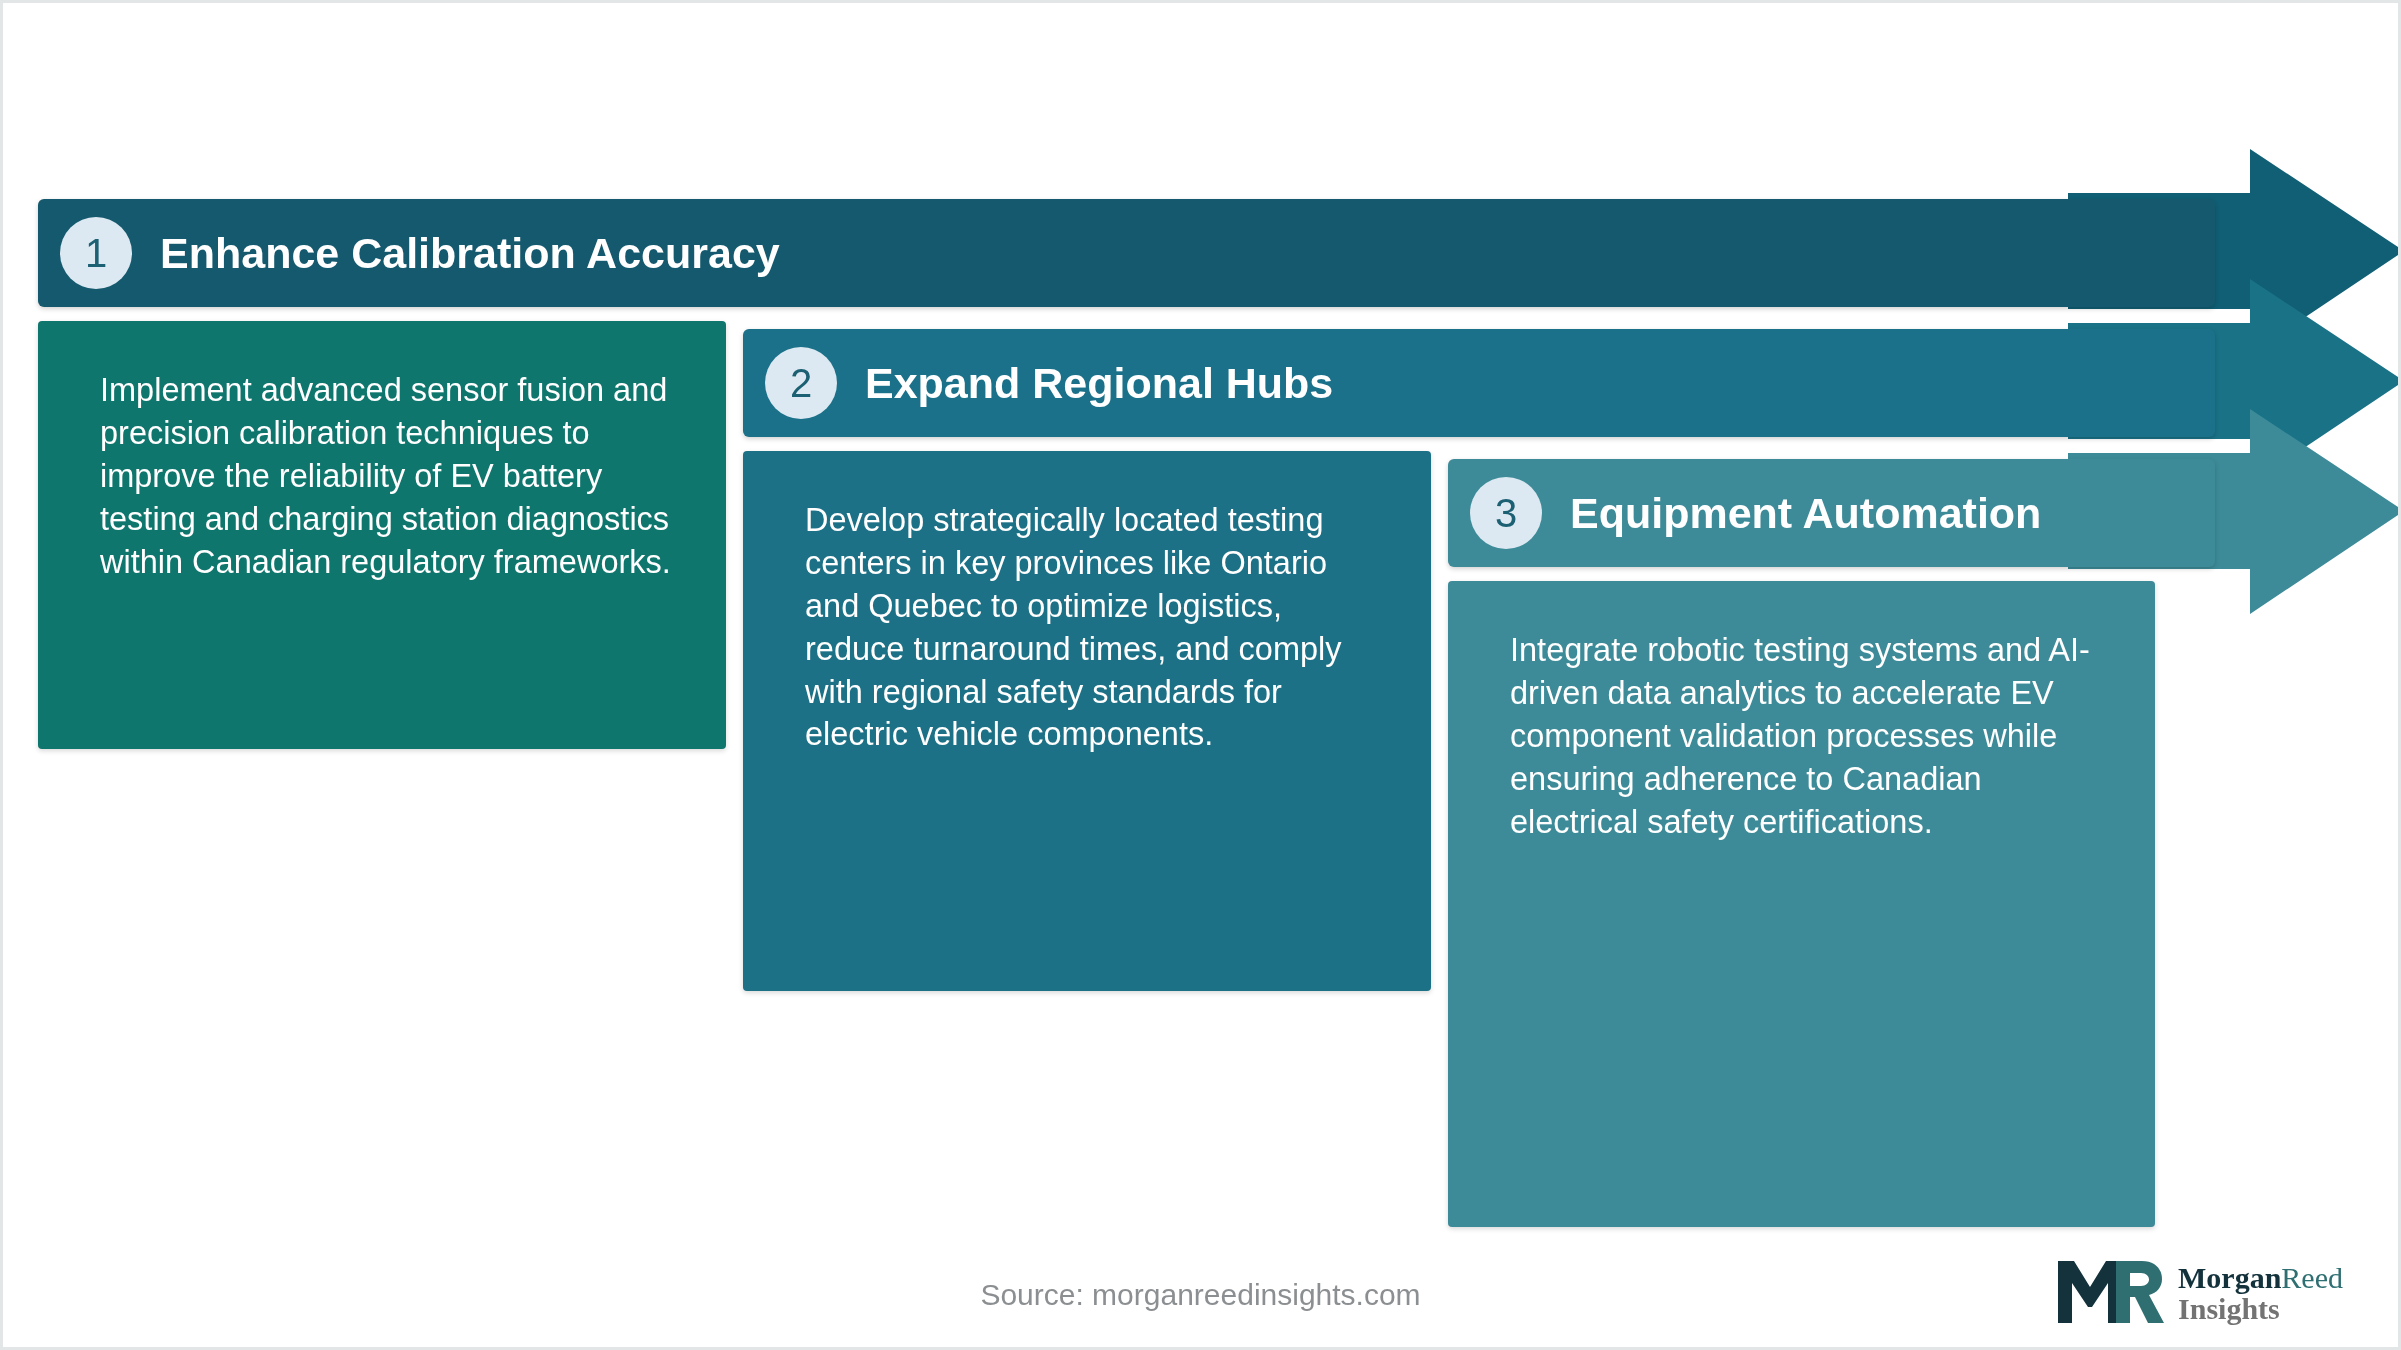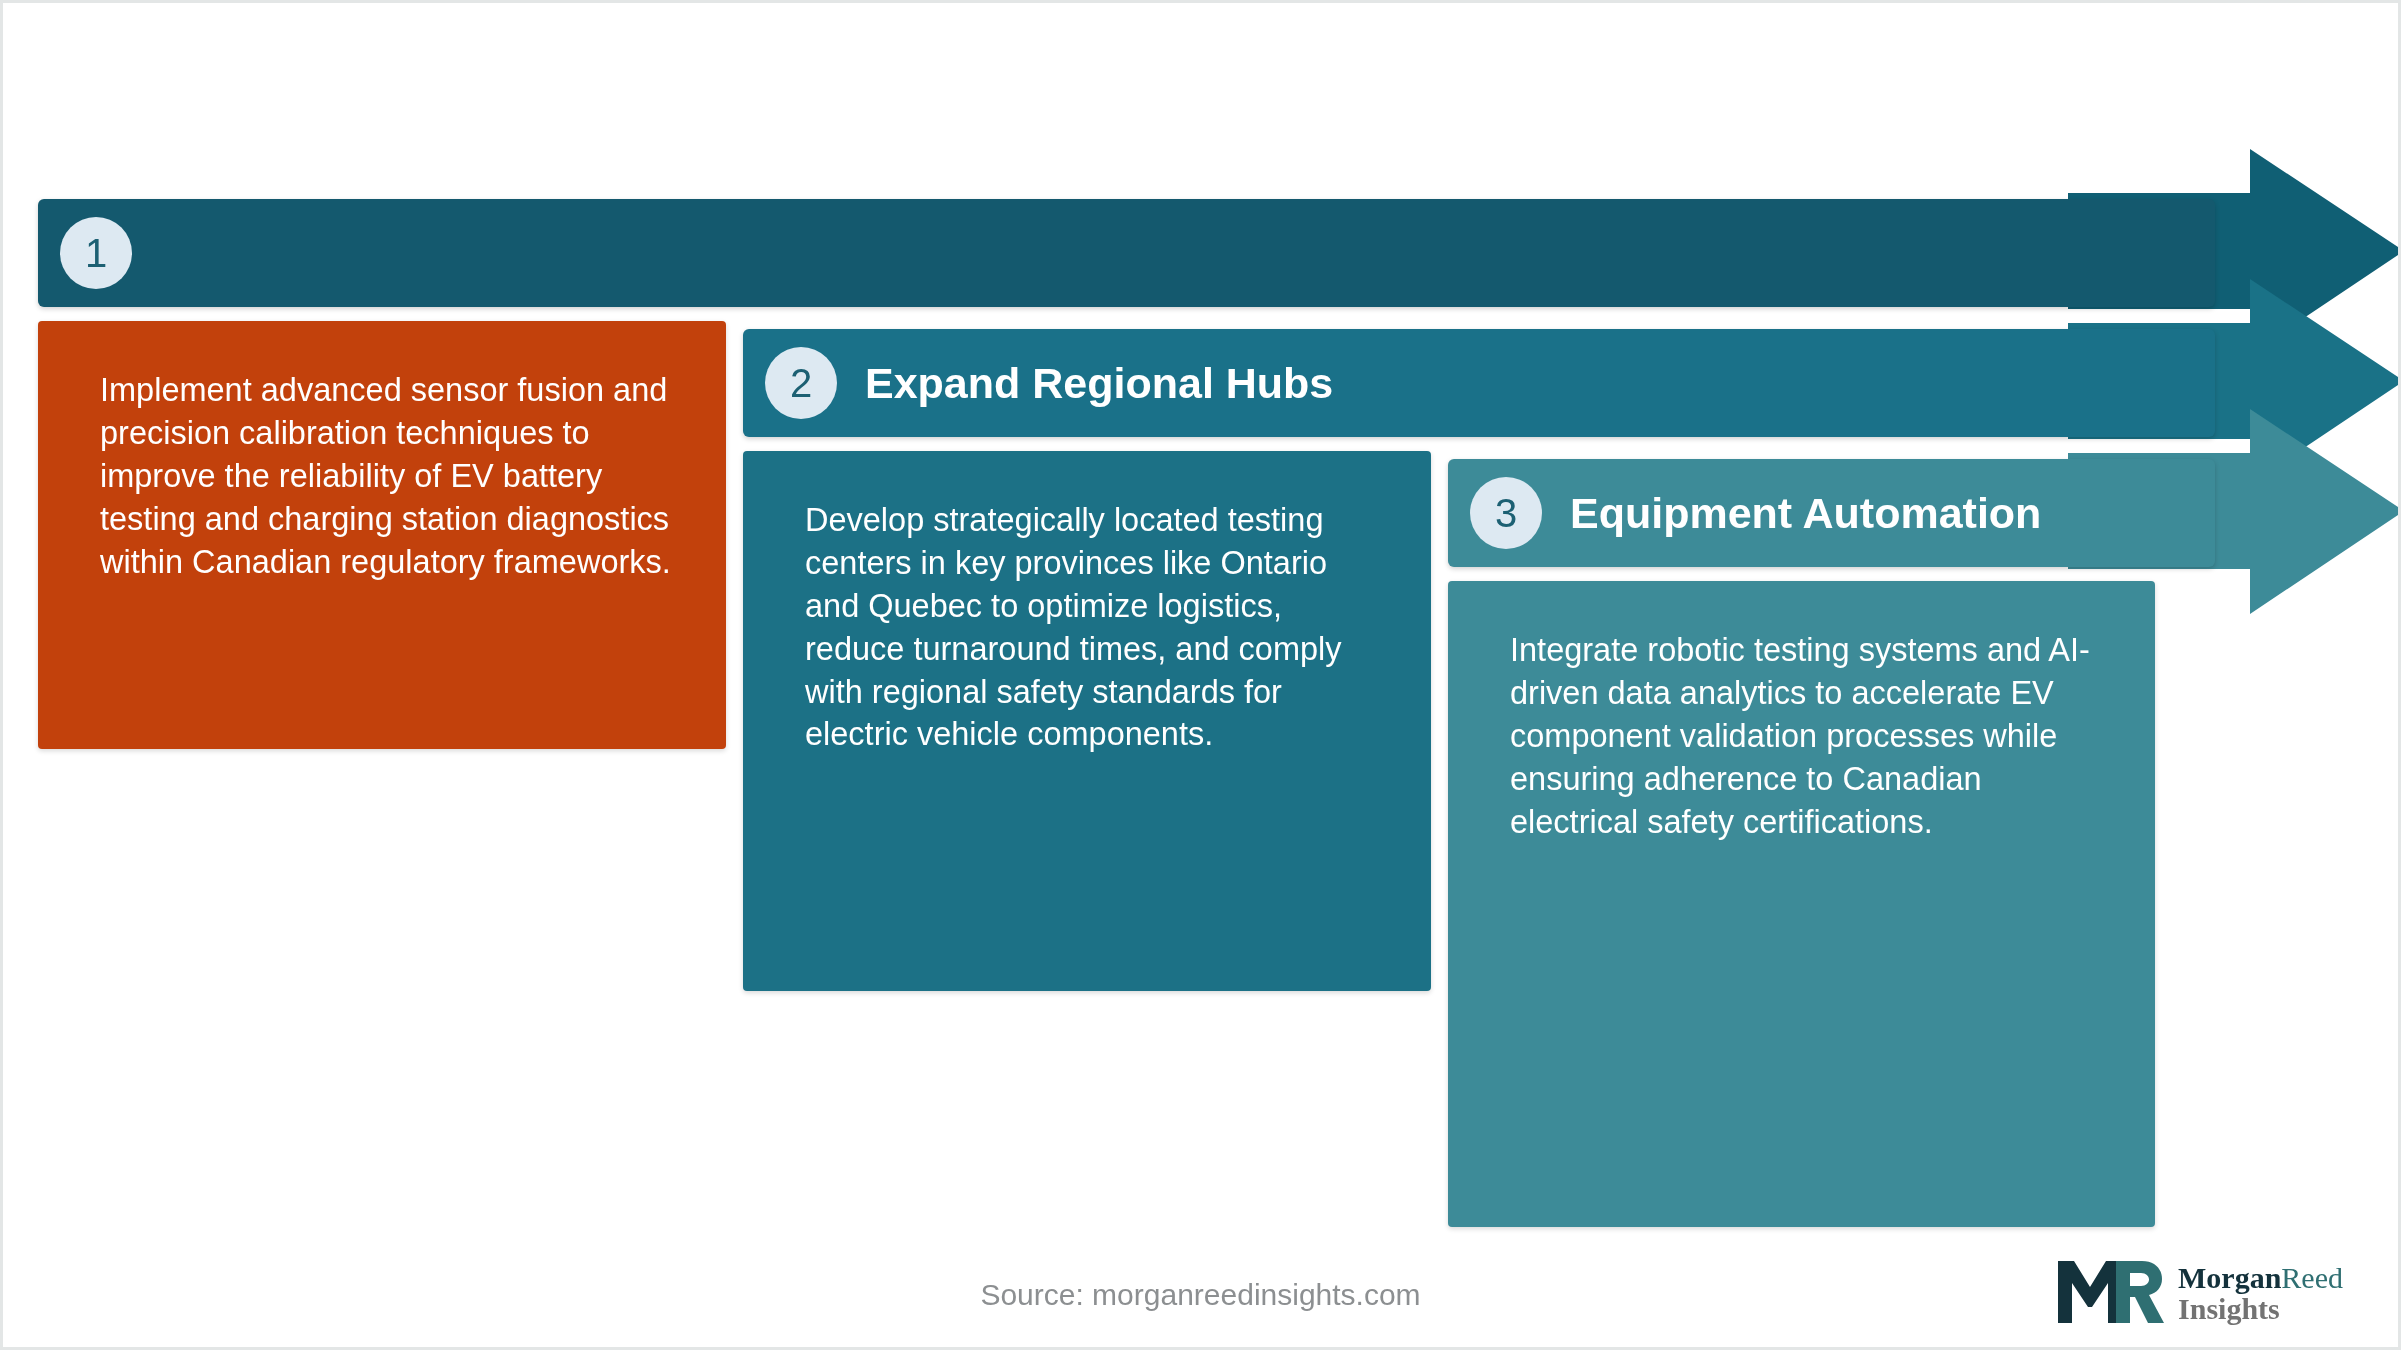--- a/index.html
+++ b/index.html
@@ -149,22 +149,23 @@
   <div id="stage">
 
     <div class="step">
       <div class="arrow-head" style="left:2065px; top:-22px; width:336px; height:205px;">
         <svg width="336" height="205" viewBox="0 0 336 205">
           <path d="M0 44 L182 44 L182 0 L336 102 L182 205 L182 160 L0 160 Z" fill="#105f74"></path>
         </svg>
       </div>
       <div class="banner" style="left:35px; top:28px; width:2177px; background:#14596e;">
         <div class="badge">1</div>
-      </div>
-      <div class="panel" style="left:35px; top:150px; width:688px; height:428px; background:#c2410c;">
+        <div class="banner-label">Enhance Calibration Accuracy</div>
+      </div>
+      <div class="panel" style="left:35px; top:150px; width:688px; height:428px; background:#0f766e;">
         <div class="panel-text">Implement advanced sensor fusion and precision calibration techniques to improve the reliability of EV battery testing and charging station diagnostics within Canadian regulatory frameworks.</div>
       </div>
     </div>
 
     <div class="step">
       <div class="arrow-head" style="left:2065px; top:108px; width:336px; height:205px;">
         <svg width="336" height="205" viewBox="0 0 336 205">
           <path d="M0 44 L182 44 L182 0 L336 102 L182 205 L182 160 L0 160 Z" fill="#1a7287"></path>
         </svg>
       </div>

